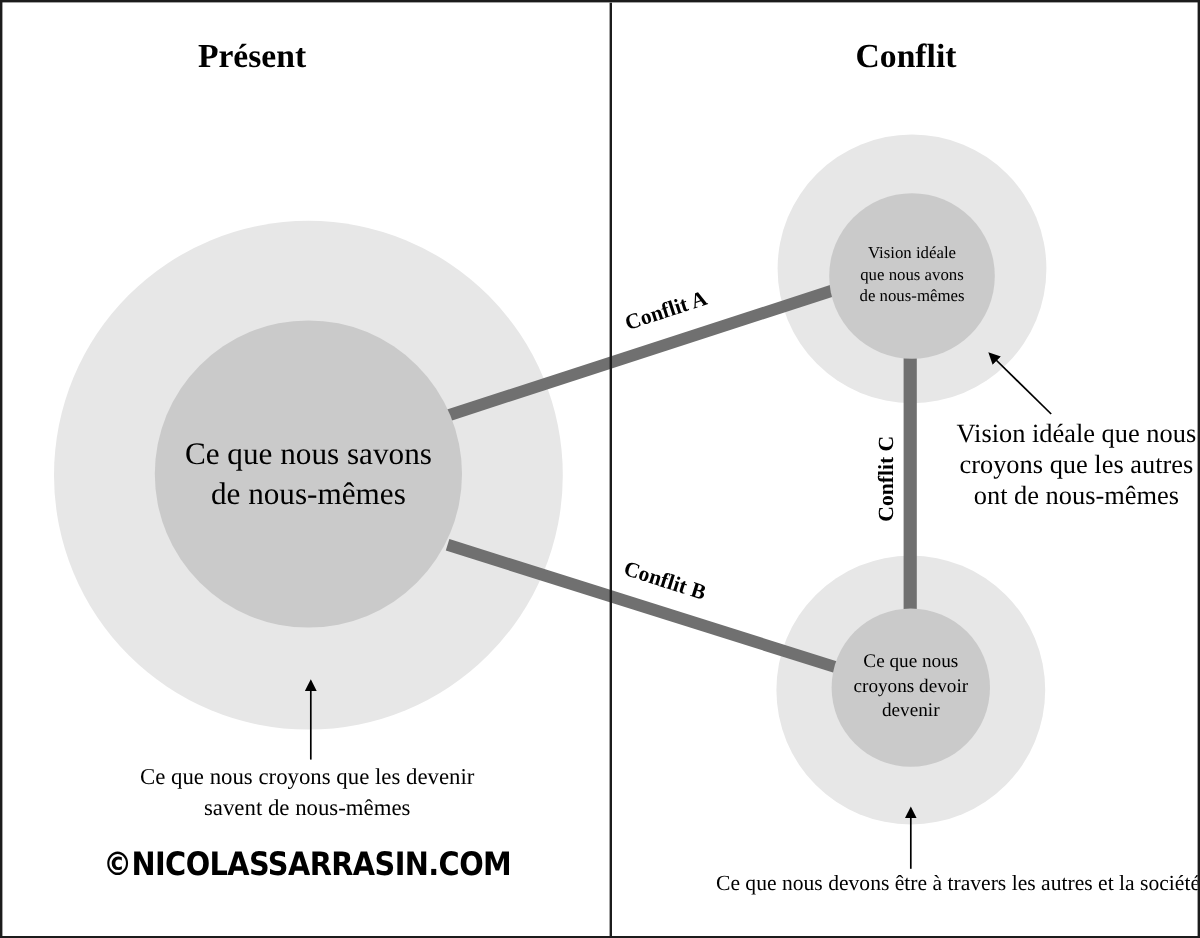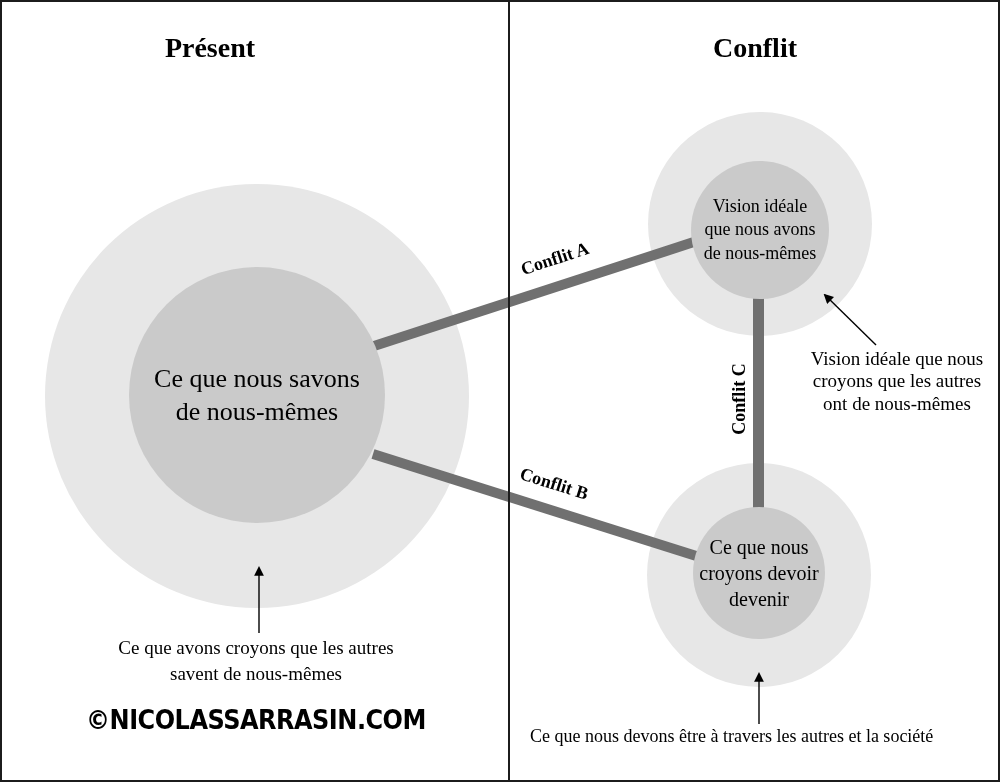--- a/index.html
+++ b/index.html
@@ -19,40 +19,40 @@
   .divider{position:absolute;left:506px;top:0;width:2px;height:100%;background:var(--frame);z-index:5;}
   .panel-title{position:absolute;top:30px;font-weight:bold;font-size:28px;text-align:center;z-index:6;}
   .panel-title.present{left:0;width:416px;}
   .panel-title.avenir{left:508px;width:490px;}
   .circle{position:absolute;border-radius:50%;}
   .outer{background:var(--outer);z-index:1;}
   .inner{background:var(--inner);z-index:3;display:flex;align-items:center;justify-content:center;text-align:center;}
   .outer-left{left:43px;top:182px;width:424px;height:424px;}
   .inner-left{left:127px;top:265px;width:256px;height:256px;font-size:26px;line-height:1.28;}
   .outer-tr{left:646px;top:110px;width:224px;height:224px;}
-  .inner-tr{left:689px;top:159px;width:138px;height:138px;font-size:18px;line-height:1.3;}
+  .inner-tr{left:689px;top:159px;width:138px;height:138px;font-size:14px;line-height:1.3;}
   .outer-br{left:645px;top:461px;width:224px;height:224px;}
-  .inner-br{left:691px;top:505px;width:132px;height:132px;font-size:20px;line-height:1.3;}
+  .inner-br{left:691px;top:505px;width:132px;height:132px;font-size:16px;line-height:1.3;}
   .conflict-line{position:absolute;background:var(--line);z-index:2;}
   .line-a{left:372px;top:339px;width:337px;height:10px;transform:rotate(-18deg);transform-origin:0 50%;}
   .line-b{left:371px;top:447px;width:339px;height:10px;transform:rotate(17.5deg);transform-origin:0 50%;}
   .line-c{left:751px;top:291px;width:11px;height:216px;}
   .conflict-label{position:absolute;font-weight:bold;font-size:18px;white-space:nowrap;z-index:4;}
   .lbl-a{left:553px;top:257px;transform:translate(-50%,-50%) rotate(-18deg);}
   .lbl-b{left:552px;top:482px;transform:translate(-50%,-50%) rotate(17.5deg);}
   .lbl-c{left:737px;top:397px;transform:translate(-50%,-50%) rotate(-90deg);}
   .pre{white-space:pre-line;}
   .caption-left{position:absolute;left:2px;top:633px;width:504px;text-align:center;font-size:19px;line-height:1.35;z-index:4;}
   .logo{
     position:absolute;left:2px;top:704px;width:504px;text-align:center;z-index:4;
     font-family:"DejaVu Sans","Liberation Sans",sans-serif;font-weight:800;font-size:24px;
     letter-spacing:-0.5px;transform:scaleY(1.12);
   }
-  .annot-tr{position:absolute;left:795px;top:346px;width:200px;text-align:center;font-size:19px;line-height:1.18;z-index:4;}
-  .caption-br{position:absolute;left:528px;top:724px;width:470px;text-align:left;font-size:18px;z-index:4;}
+  .annot-tr{position:absolute;left:795px;top:346px;width:200px;text-align:center;font-size:22px;line-height:1.18;z-index:4;}
+  .caption-br{position:absolute;left:528px;top:724px;width:470px;text-align:right;font-size:18px;z-index:4;}
   .arrows{position:absolute;left:0;top:0;width:1000px;height:782px;z-index:4;pointer-events:none;}
 </style>
 </head>
 <body>
 
 <div class="canvas">
 
   <div class="divider"></div>
 
   <div class="panel-title present">Présent</div>
@@ -90,21 +90,21 @@
     <defs>
       <marker id="ah" viewBox="0 0 10 10" refX="8" refY="5" markerWidth="7" markerHeight="7" orient="auto">
         <path d="M0,0 L10,5 L0,10 z" fill="#000"></path>
       </marker>
     </defs>
     <line x1="257" y1="631" x2="257" y2="566" stroke="#000" stroke-width="1.4" marker-end="url(#ah)"></line>
     <line x1="874" y1="343" x2="823" y2="293" stroke="#000" stroke-width="1.4" marker-end="url(#ah)"></line>
     <line x1="757" y1="722" x2="757" y2="672" stroke="#000" stroke-width="1.4" marker-end="url(#ah)"></line>
   </svg>
 
-  <div class="caption-left pre">Ce que avons croyons que les autres
+  <div class="caption-left pre">Ce que nous croyons que les devenir
 savent de nous-mêmes</div>
 
   <div class="logo">©NICOLASSARRASIN.COM</div>
 
   <div class="annot-tr pre">Vision idéale que nous
 croyons que les autres
 ont de nous-mêmes</div>
 
   <div class="caption-br">Ce que nous devons être à travers les autres et la société</div>
 

